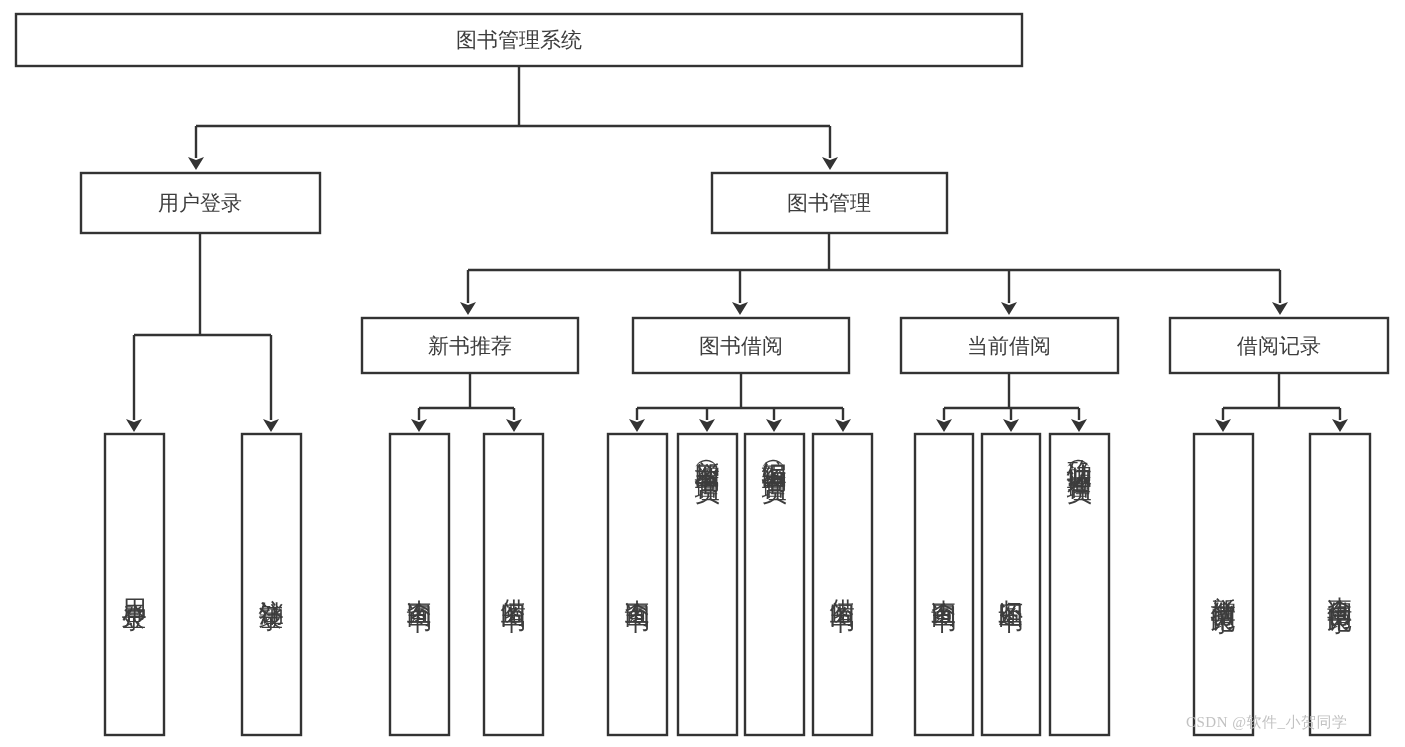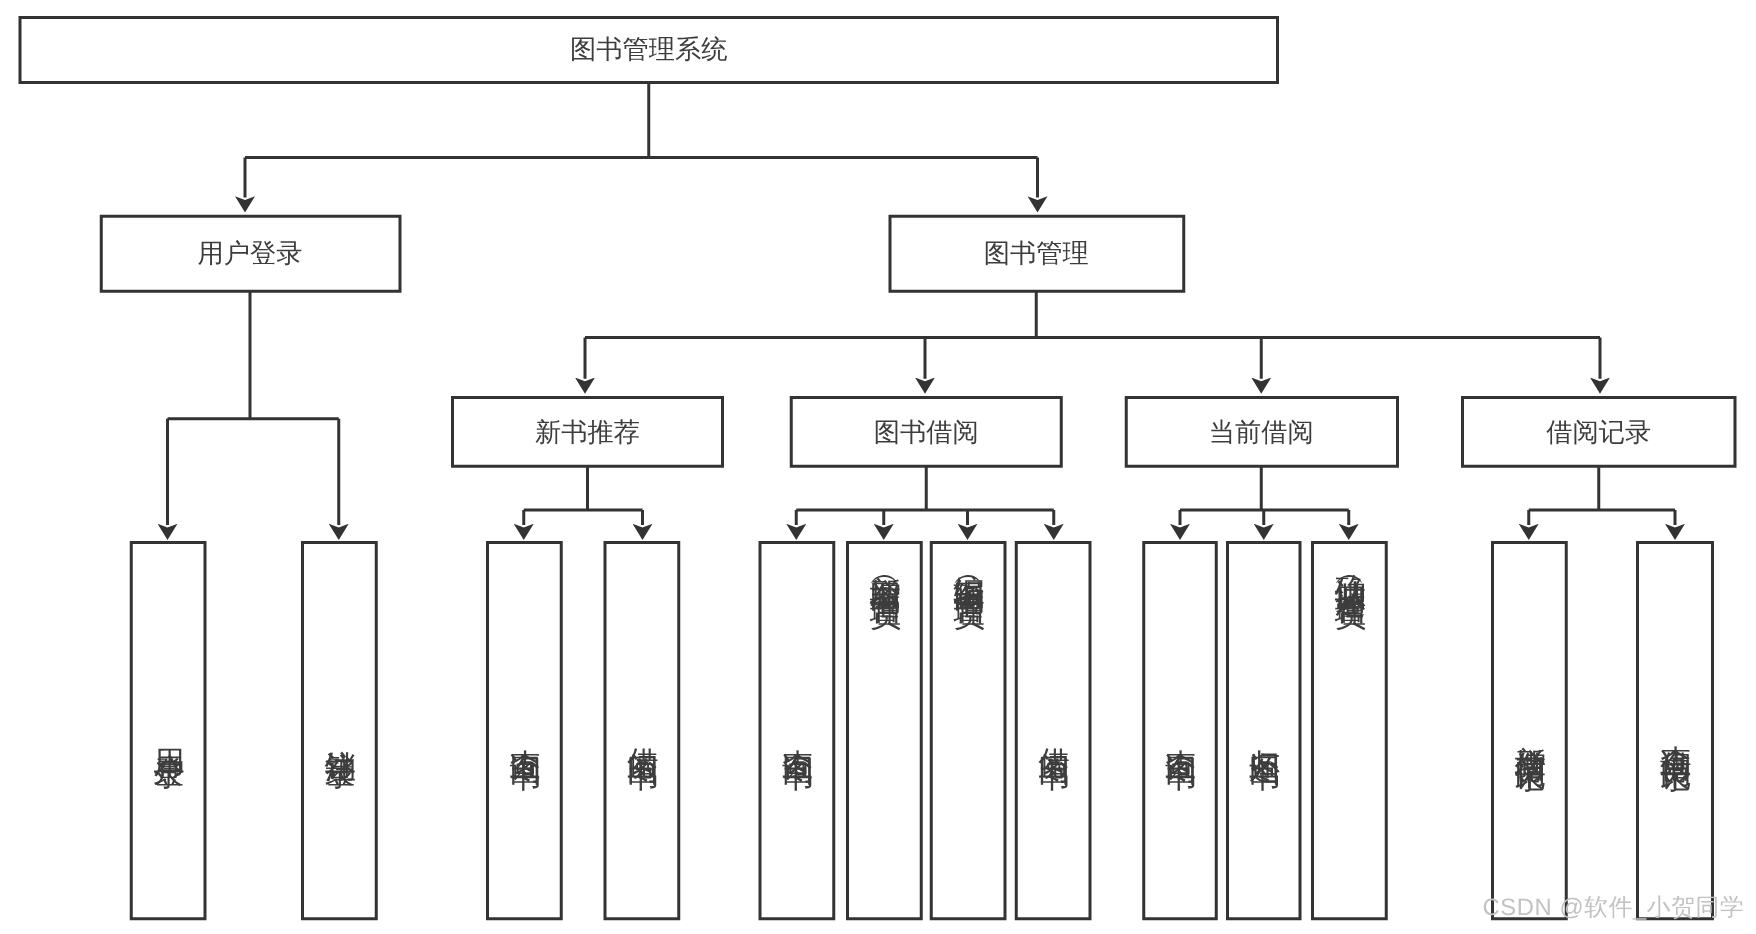--- a/index.html
+++ b/index.html
@@ -65,22 +65,22 @@
     white-space: nowrap;
     pointer-events: none;
   }
   .leaf-label.anchor-center {
     justify-content: center;
   }
   .watermark {
     position: absolute;
     left: 1186px;
     top: 713px;
-    font-family: Liberation Sans, sans-serif;
-    font-size: 19px;
+    font-family: Liberation Serif, serif;
+    font-size: 15px;
     color: #c2c2c2;
     white-space: nowrap;
     letter-spacing: 0.5px;
   }
 </style>
 </head>
 <body>
 
 <div id="diagram-root">
 

